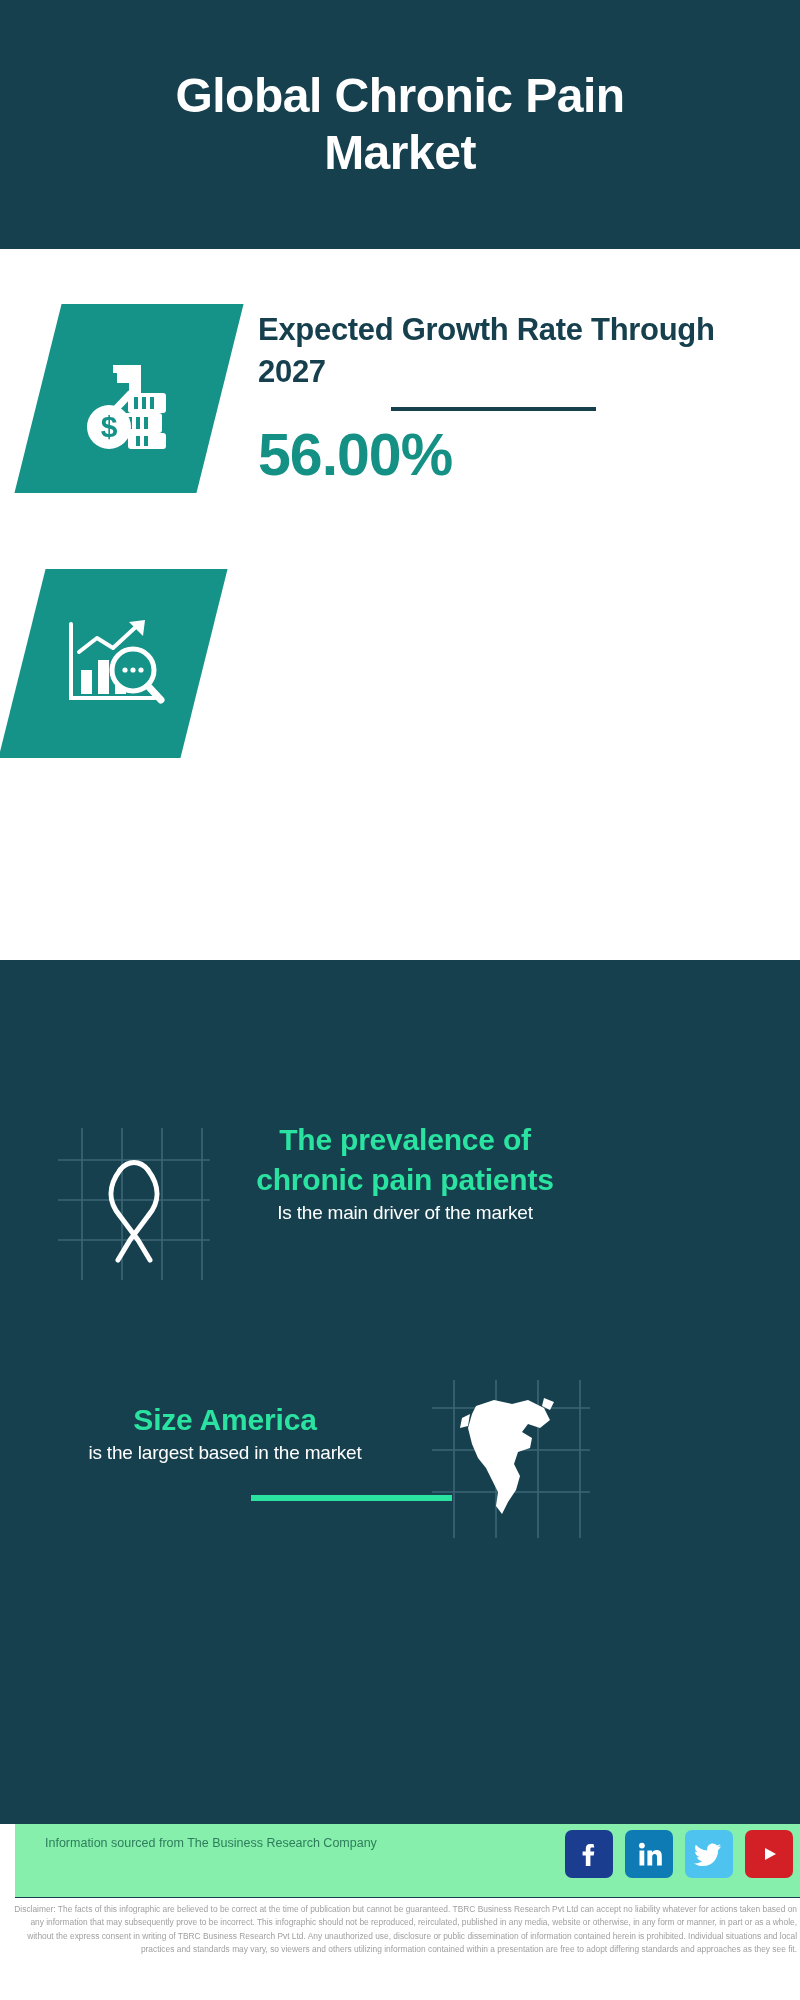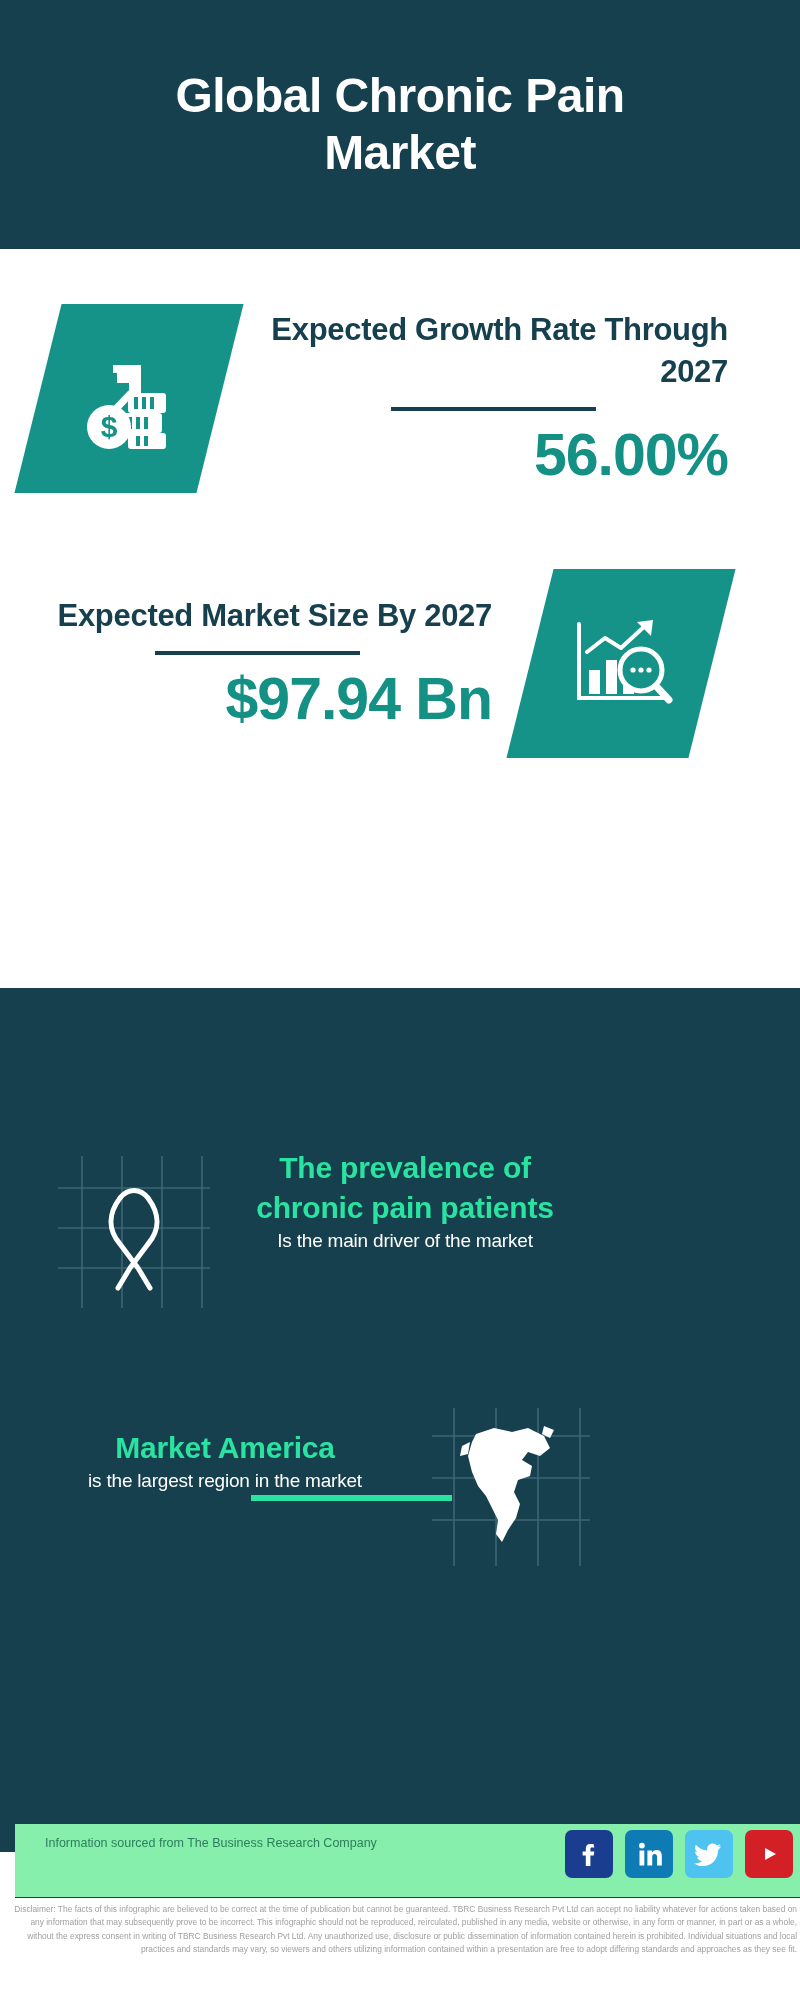--- a/index.html
+++ b/index.html
@@ -46,21 +46,21 @@
     background:#159389;
     transform:skewX(-14deg);
   }
   .para-inner {
     position:relative; z-index:2;
     width:120px; height:120px;
     display:flex; align-items:center; justify-content:center;
   }
   .para-inner svg { display:block; }
 
-  .stat-text { text-align:right; }
+  .stat-text { text-align:left; }
   .stat-label {
     color:#17404f;
     font-size:31px;
     font-weight:bold;
     line-height:1.35;
     letter-spacing:-0.3px;
   }
   .stat-divider {
     width:205px; height:4px;
     background:#17404f;
@@ -78,21 +78,20 @@
   #row-growth { left:38px; top:55px; width:724px; gap:38px; }
   #row-growth .stat-text { width:470px; }
 
   #row-size { left:22px; top:320px; width:740px; gap:38px; }
   #row-size .stat-text { width:470px; }
 
   
   .dark-zone {
     position:absolute; left:0; top:960px; width:800px; height:864px;
     background:#17404f;
-    margin-top:28px;
   }
   .skyline {
     position:absolute; left:0; top:0; width:800px; height:130px;
     overflow:hidden;
   }
   .skyline svg { display:block; width:800px; height:130px; }
 
   .grid-box {
     position:absolute;
     width:152px; height:152px;
@@ -198,25 +197,20 @@
         </div>
       </div>
       <div class="stat-text">
         <div class="stat-label">Expected Growth Rate Through 2027</div>
         <div class="stat-divider"></div>
         <div class="stat-value">56.00%</div>
       </div>
     </div>
 
     <div class="stat-row" id="row-size">
-      <div class="stat-text">
-        <div class="stat-label">Expected Market Size By 2027</div>
-        <div class="stat-divider"></div>
-        <div class="stat-value">$97.94 Bn</div>
-      </div>
       <div class="stat-icon-wrap">
         <div class="para"></div>
         <div class="para-inner">
           <svg width="112" height="112" viewBox="0 0 112 112">
 
             <path d="M14 16 L14 90 L98 90" stroke="#ffffff" stroke-width="4" fill="none" stroke-linecap="round"></path>
 
             <rect x="24" y="62" width="11" height="24" fill="#ffffff"></rect>
             <rect x="41" y="52" width="11" height="34" fill="#ffffff"></rect>
             <rect x="58" y="66" width="11" height="20" fill="#ffffff"></rect>
@@ -262,22 +256,22 @@
         </g>
       </svg>
     </div>
 
     <div class="dark-text" style="left:230px; top:160px; width:350px;">
       <div class="dark-head">The prevalence of chronic pain patients</div>
       <div class="dark-sub">Is the main driver of the market</div>
     </div>
 
     <div class="dark-text" style="left:60px; top:440px; width:330px;">
-      <div class="dark-head">Market America</div>
-      <div class="dark-sub">is the largest region in the market</div>
+      <div class="dark-head">Size America</div>
+      <div class="dark-sub">is the largest based in the market</div>
     </div>
 
     <div class="grid-box" style="left:432px; top:420px; width:158px; height:158px;">
       <svg width="158" height="158" viewBox="0 0 158 158">
         <g stroke="#3d6675" stroke-width="1.6">
           <line x1="0" y1="28" x2="158" y2="28"></line>
           <line x1="0" y1="70" x2="158" y2="70"></line>
           <line x1="0" y1="112" x2="158" y2="112"></line>
           <line x1="22" y1="0" x2="22" y2="158"></line>
           <line x1="64" y1="0" x2="64" y2="158"></line>

